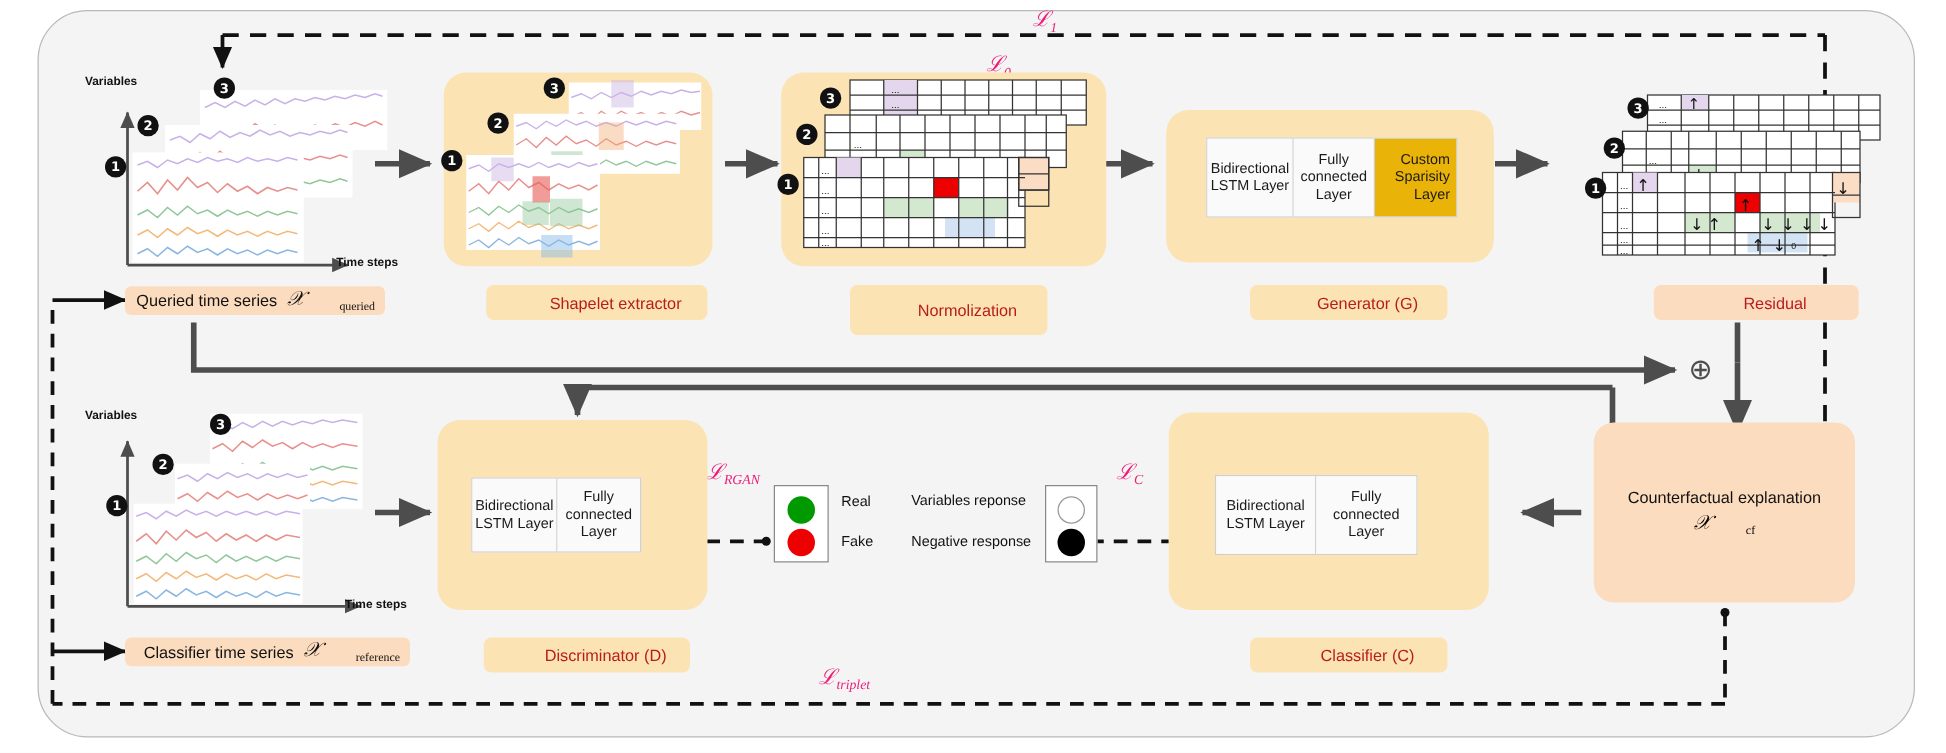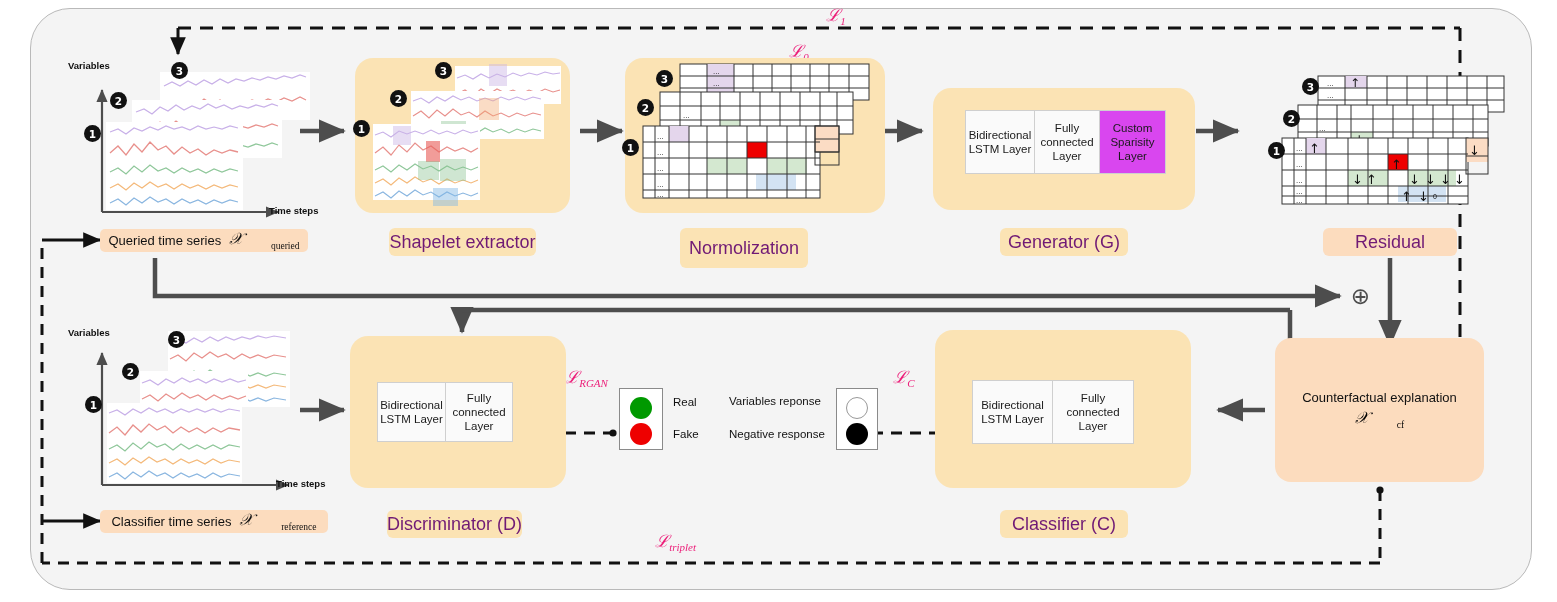--- a/index.html
+++ b/index.html
@@ -13,43 +13,43 @@
     background:#f4f4f4;border:1.5px solid #b9b9b9;border-radius:40px;
   }
 
   
   .panel{background:#fbe3b4;border-radius:18px;}
 
   
   .chip{
     background:#fbe3b4;border-radius:6px;
     display:flex;align-items:center;justify-content:center;
-    font-size:18px;color:#701a75;text-align:center;
+    font-size:13px;color:#b91c1c;text-align:center;padding-left:30px;
   }
   .chip.peach{background:#fcdcbe;}
 
   
   .iobox{
     background:#fcdcbe;border-radius:5px;
-    display:flex;align-items:center;justify-content:center;
+    display:flex;align-items:center;justify-content:flex-end;
     font-size:13px;color:#111;white-space:nowrap;padding:0 8px;
   }
   .mathcal{font-family:"Liberation Serif",serif;font-style:italic;font-size:16px;}
   .mathcal sub{font-style:normal;font-size:9.5px;padding-left:28px;}
 
   
   .layerwrap{display:flex;border:1px solid #cfcfcf;background:#fafafa;}
   .layer{
     border-right:1px solid #cfcfcf;
     display:flex;align-items:center;justify-content:center;
     font-size:11.5px;line-height:14px;color:#1a1a1a;text-align:center;
     padding:4px 5px;box-sizing:border-box;background:#fafafa;
   }
   .layer:last-child{border-right:none;}
-  .layer.sparse{background:#d946ef;}
+  .layer.sparse{background:#eab308;text-align:right;}
 
   
   .badge{
     width:17px;height:17px;border-radius:50%;background:#111;color:#fff;
     font-size:10.5px;font-weight:bold;
     display:flex;align-items:center;justify-content:center;
     font-family:"DejaVu Sans",sans-serif;
   }
 
   

